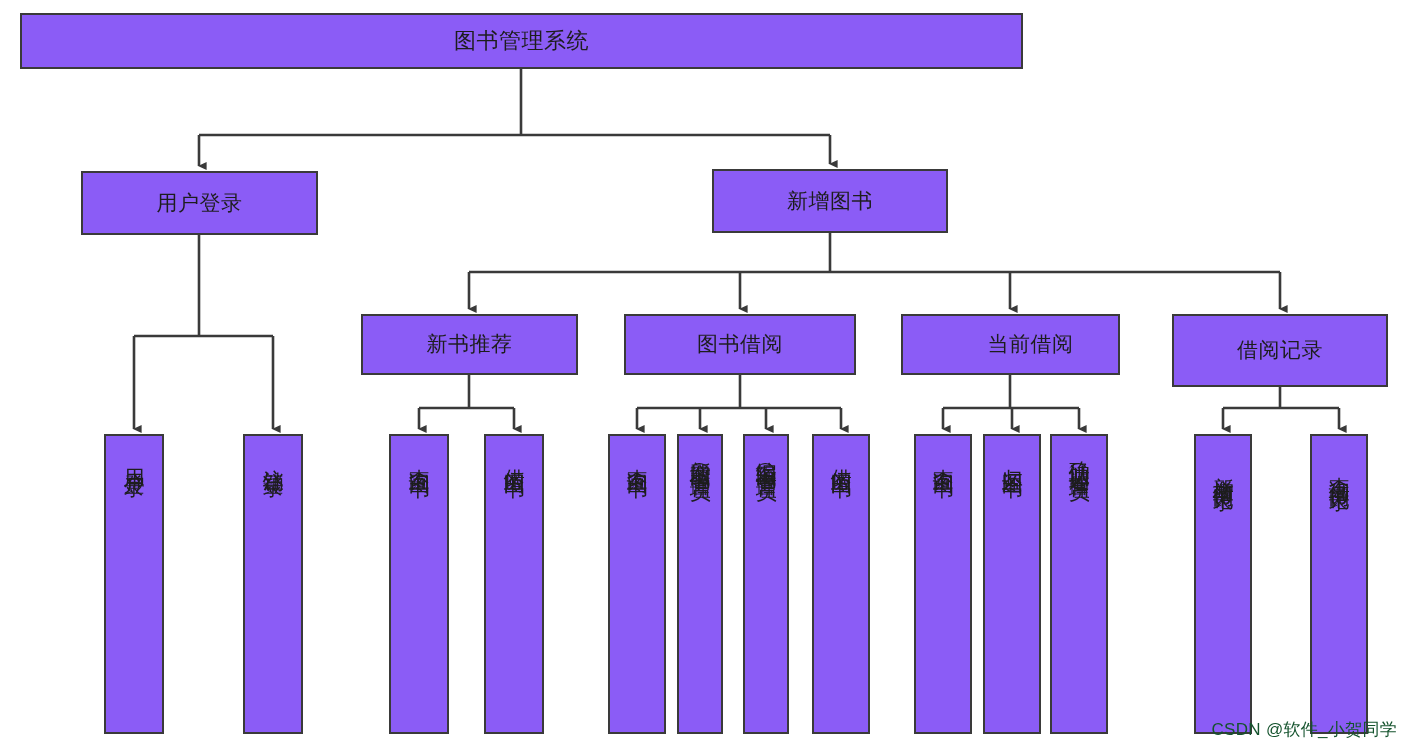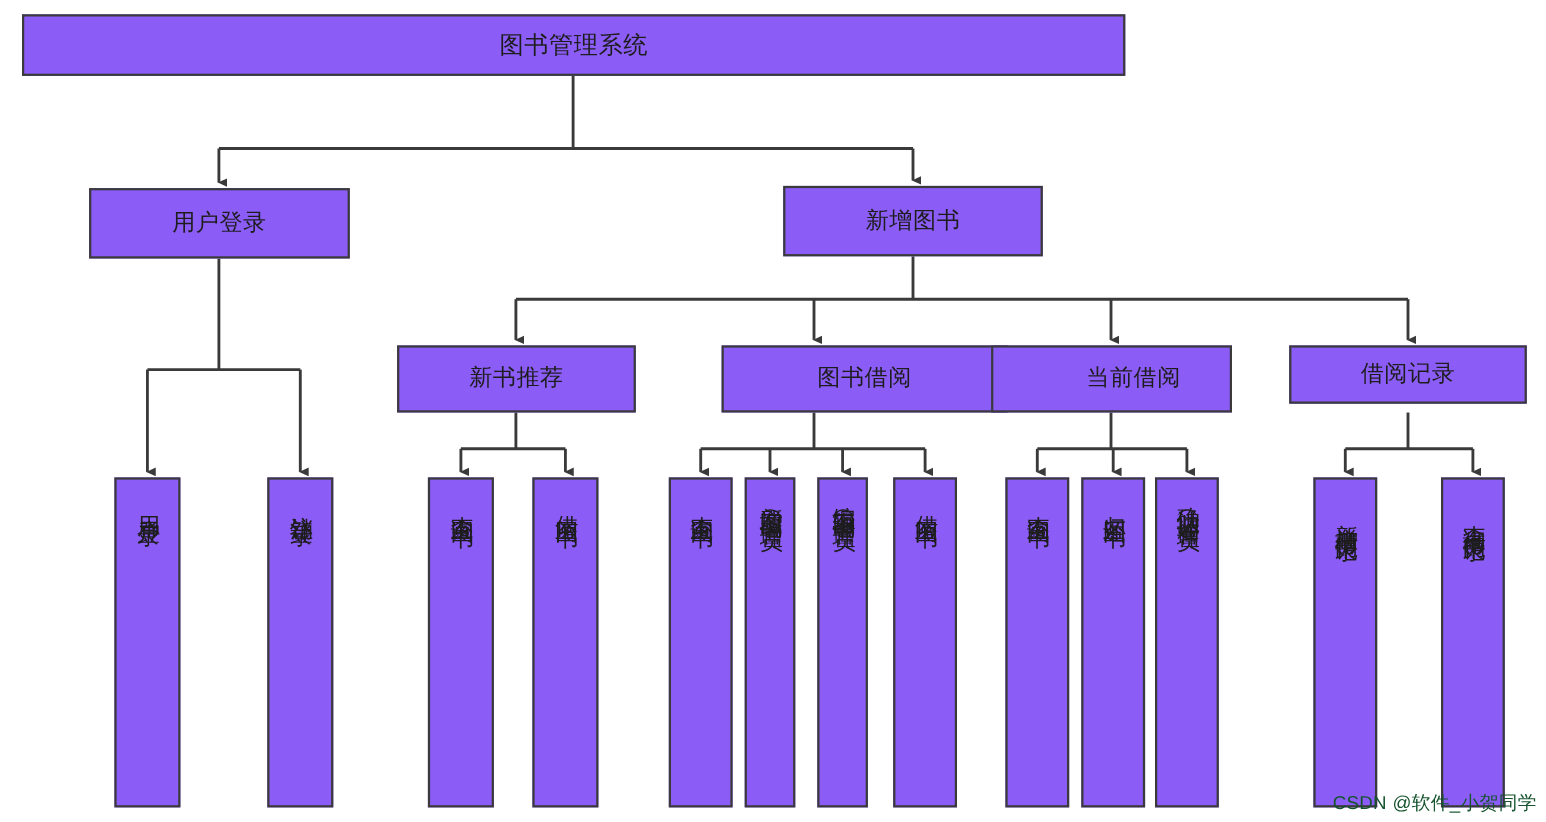--- a/index.html
+++ b/index.html
@@ -130,27 +130,27 @@
   <div class="node" style="left:81px; top:171px; width:237px; height:64px;">
     <span class="label">用户登录</span>
   </div>
   <div class="node" style="left:712px; top:169px; width:236px; height:64px;">
     <span class="label">新增图书</span>
   </div>
 
   <div class="node" style="left:361px; top:314px; width:217px; height:61px;">
     <span class="label">新书推荐</span>
   </div>
-  <div class="node" style="left:656px; top:314px; width:260px; height:61px;">
+  <div class="node" style="left:624px; top:314px; width:232px; height:61px;">
     <span class="label">图书借阅</span>
   </div>
   <div class="node" style="left:901px; top:314px; width:219px; height:61px;padding-left:40px;">
     <span class="label">当前借阅</span>
   </div>
-  <div class="node" style="left:1172px; top:314px; width:216px; height:53px;">
+  <div class="node" style="left:1172px; top:314px; width:216px; height:73px;">
     <span class="label">借阅记录</span>
   </div>
 
   <div class="node vertical" style="left:104px; top:434px; width:60px; height:300px;">
     <span class="label">用户登录</span>
   </div>
   <div class="node vertical" style="left:243px; top:434px; width:60px; height:300px;">
     <span class="label">注销登录</span>
   </div>
 

